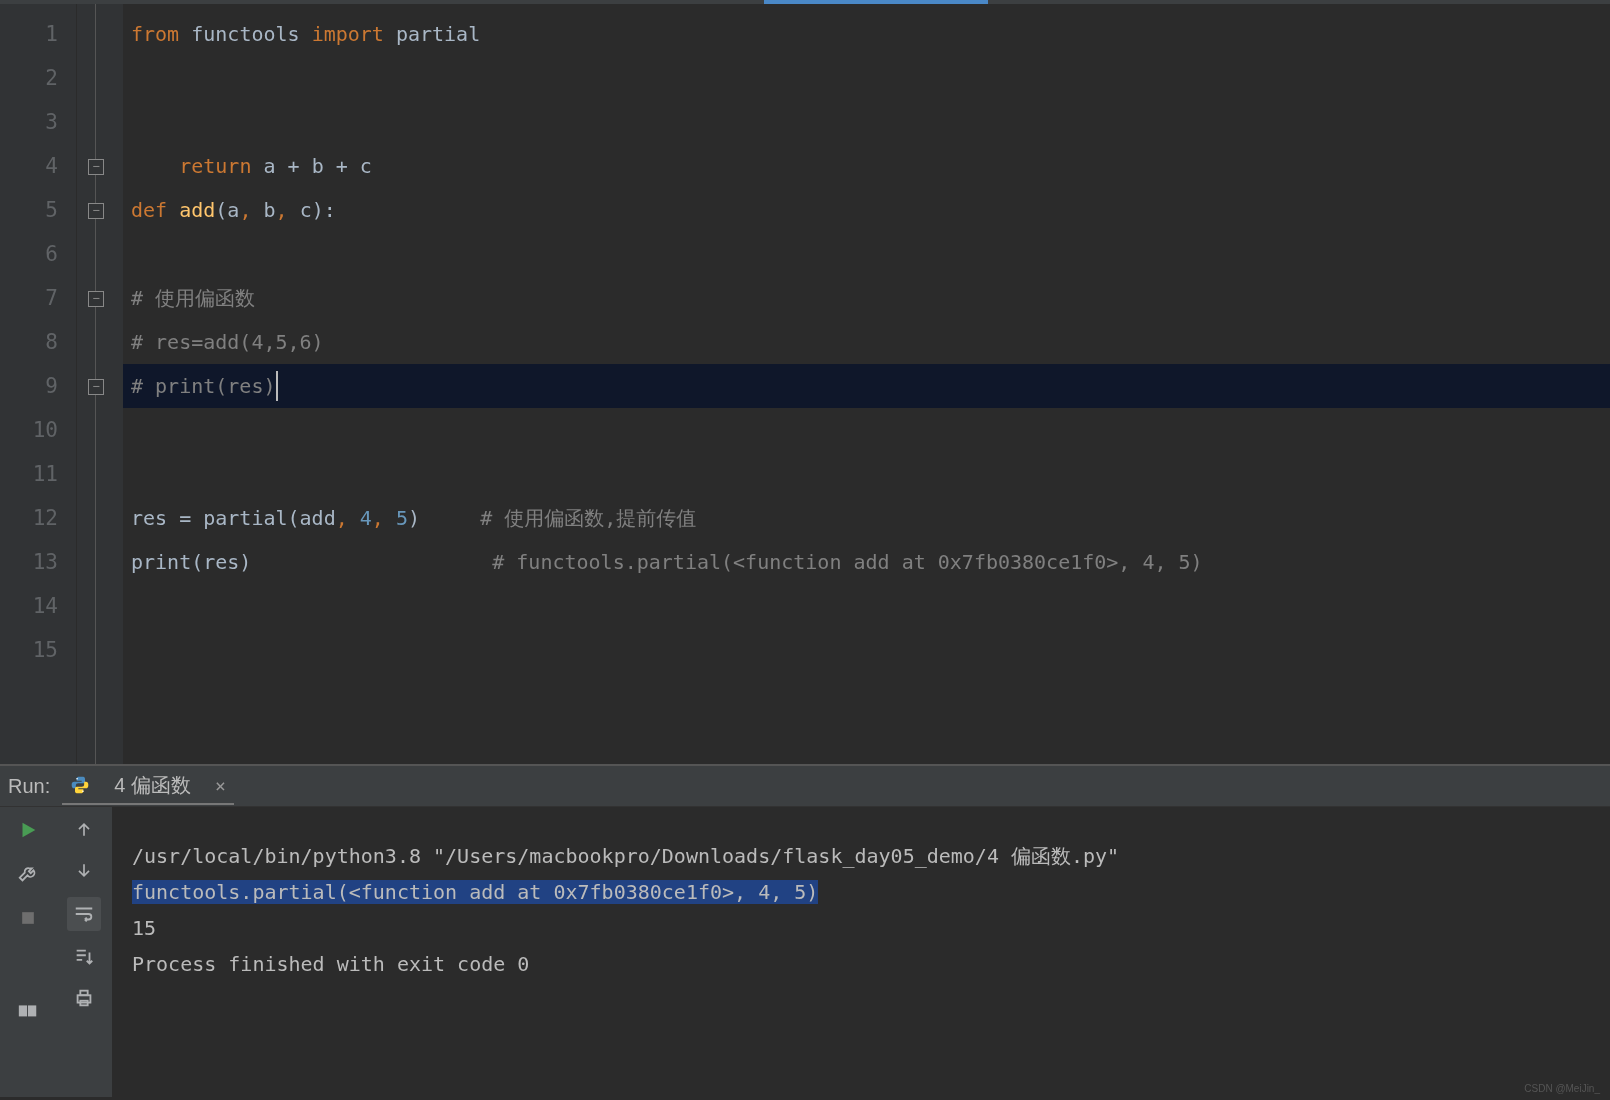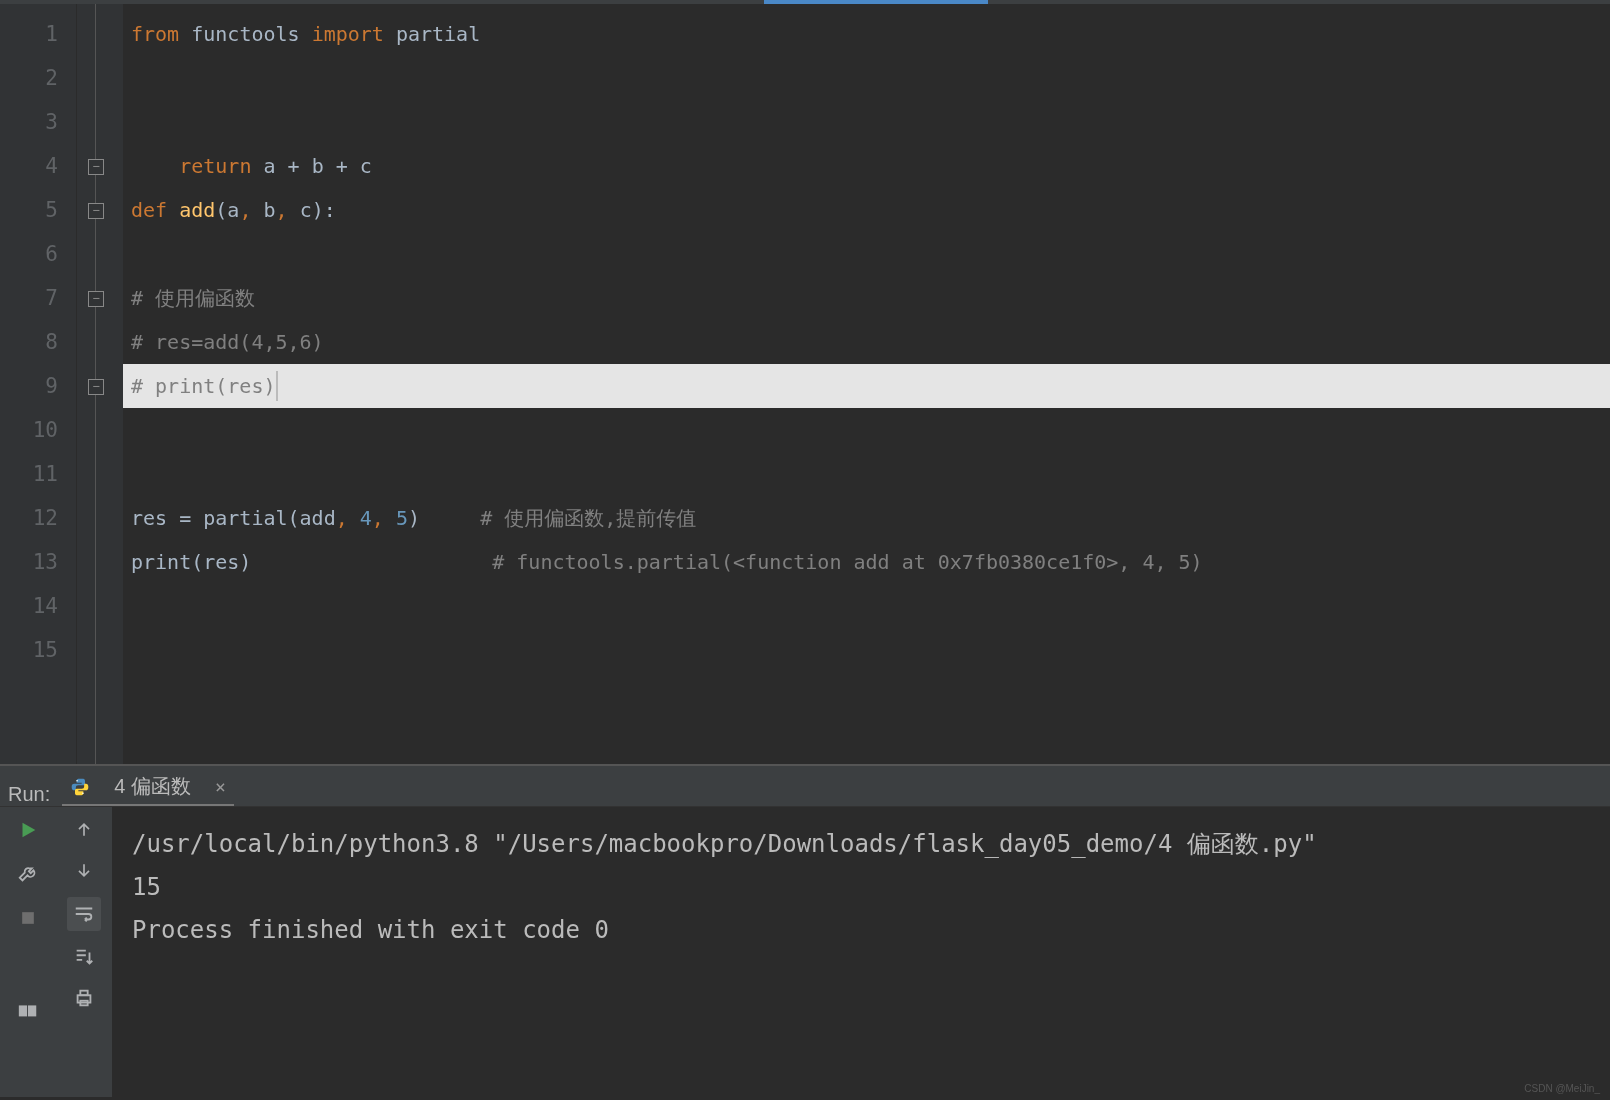--- a/index.html
+++ b/index.html
@@ -6,40 +6,40 @@
 .top-border{height:4px;background:#3c3f41;position:relative}
 .top-highlight{position:absolute;left:764px;top:0;width:224px;height:4px;background:#4a88c7}
 .editor-area{display:flex;height:760px;background:#2b2b2b}
 .gutter{width:76px;background:#313335;padding-top:8px;flex-shrink:0;border-right:1px solid #2b2b2b}
 .ln{height:44px;line-height:44px;text-align:right;padding-right:18px;font-size:21px;color:#606366}
 .fold-col{width:46px;background:#313335;position:relative;flex-shrink:0}
 .fold-line{position:absolute;left:18px;top:0;width:1px;height:760px;background:#555555}
 .fold-marker{position:absolute;left:11px;width:14px;height:14px;border:1px solid #888;background:#313335;font-size:12px;line-height:12px;text-align:center;color:#888}
 .code-col{flex:1;padding-top:8px;position:relative}
 .code-line{height:44px;line-height:44px;font-size:20px;white-space:pre;padding-left:8px;color:#a9b7c6}
-.active-line{background:#e5e5e5}
+.active-line{background:#0f172a}
 .cursor{display:inline-block;width:2px;height:30px;background:#bbbbbb;vertical-align:middle;position:relative;top:-2px}
 .kw{color:#cc7832}
 .id{color:#a9b7c6}
 .fn{color:#ffc66d}
 .cm{color:#808080}
 .num{color:#6897bb}
 .separator{height:2px;background:#555555}
 .run-panel{background:#2b2b2b;height:330px}
-.run-header{height:40px;display:flex;align-items:flex-end;padding-left:8px;background:#3c3f41;border-bottom:1px solid #323232}
+.run-header{height:40px;display:flex;align-items:center;padding-left:8px;background:#3c3f41;border-bottom:1px solid #323232}
 .run-label{color:#bbbbbb;font-size:20px;margin-right:12px;font-family:-apple-system,sans-serif}
 .run-tab{display:flex;align-items:center;gap:24px;padding:4px 8px;border-bottom:2px solid #777}
 .run-tab-title{color:#bbbbbb;font-size:20px;font-family:-apple-system,sans-serif}
 .run-close{color:#999;font-size:18px;cursor:pointer}
 .run-body{display:flex;height:290px}
 .run-toolbar-left{width:56px;background:#3c3f41;display:flex;flex-direction:column;align-items:center;padding-top:10px;gap:18px}
 .run-toolbar-right{width:56px;background:#3c3f41;display:flex;flex-direction:column;align-items:center;padding-top:10px;gap:14px}
 .tool-icon{width:26px;height:26px;display:flex;align-items:center;justify-content:center;color:#afb1b3;cursor:pointer}
 .tool-icon.active{background:#4b4e50;border-radius:3px;padding:4px}
-.console{flex:1;padding:16px 20px;font-size:24px;line-height:1.8}
+.console{flex:1;padding:31px 20px;font-size:20px;line-height:1.8}
 .console-line{white-space:pre;color:#bbbbbb}
 .console-line.highlighted{background:#214283;display:inline}
 .watermark{position:absolute;right:10px;bottom:6px;font-size:10px;color:#555;font-family:sans-serif}
 .py-icon{width:20px;height:20px}
 .svg-icon{stroke:#afb1b3;fill:none;stroke-width:2}
 </style>
 </head>
 <body>
 
 <div class="top-border">
@@ -153,20 +153,21 @@
       <div class="tool-icon">
           <svg width="22" height="22" viewBox="0 0 24 24" class="svg-icon">
             <rect x="5" y="9" width="14" height="8"></rect>
             <rect x="8" y="4" width="8" height="5"></rect>
             <rect x="8" y="15" width="8" height="5"></rect>
           </svg>
         </div>
     </div>
     <div class="console">
       <div class="console-line">/usr/local/bin/python3.8 "/Users/macbookpro/Downloads/flask_day05_demo/4 偏函数.py"</div>
+      <div><span class="console-line highlighted">functools.partial(&lt;function add at 0x7fb0380ce1f0&gt;, 4, 5)</span></div>
       <div class="console-line">15</div>
       <div class="console-line"></div>
       <div class="console-line">Process finished with exit code 0</div>
     </div>
   </div>
 </div>
 
 <div class="watermark">CSDN @MeiJin_</div>
 
 </body></html>

